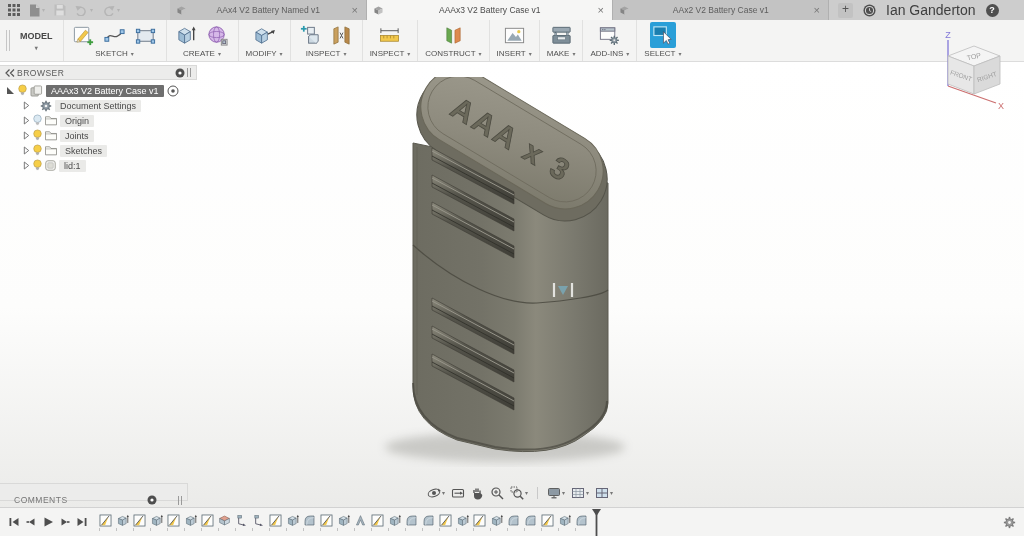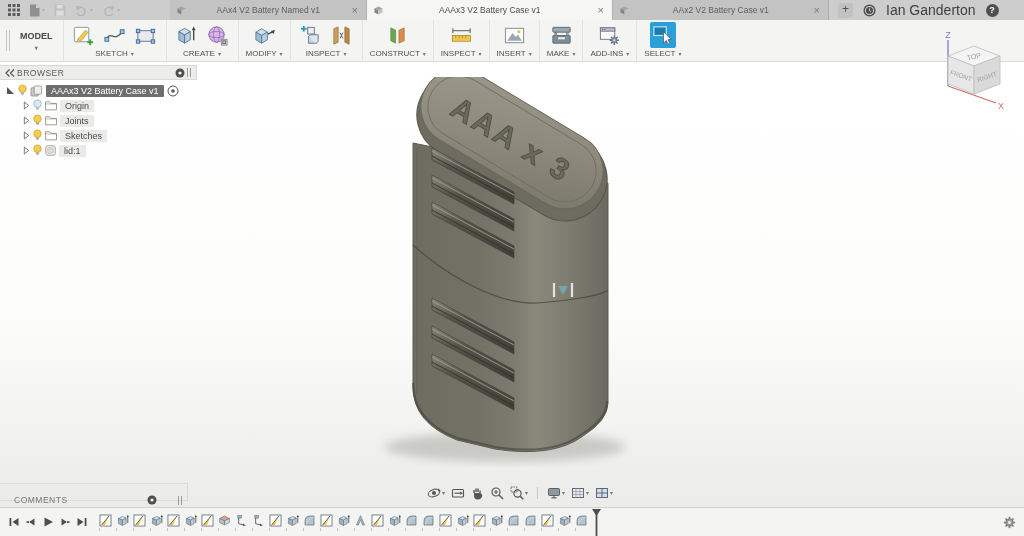--- a/index.html
+++ b/index.html
@@ -320,52 +320,52 @@
           <div class="group-label">
             <span>INSPECT</span>
             <span class="caret">▾</span>
           </div>
         </div>
         <div class="tool-group">
           <div class="tool-row">
             <div class="tool-btn">
               <span class="icn">
                 <svg width="23" height="23" viewBox="0 0 24 24">
-                  <path d="M5,4 L10,6.5 L10,20 L5,17.5 Z" fill="#69a84f" stroke="#4a7a38" stroke-width="0.6"></path>
-                  <path d="M19,4 L13.5,6.5 L13.5,20 L19,17.5 Z" fill="#dd8a4e" stroke="#a8602a" stroke-width="0.6"></path>
-                </svg>
-              </span>
-            </div>
-          </div>
-          <div class="group-label">
-            <span>CONSTRUCT</span>
-            <span class="caret">▾</span>
-          </div>
-        </div>
-        <div class="tool-group">
-          <div class="tool-row">
-            <div class="tool-btn">
-              <span class="icn">
-                <svg width="23" height="23" viewBox="0 0 24 24">
                   <line x1="3" y1="7" x2="21" y2="7" stroke="#555" stroke-width="1"></line>
                   <line x1="3" y1="4.5" x2="3" y2="9.5" stroke="#555" stroke-width="1"></line>
                   <line x1="21" y1="4.5" x2="21" y2="9.5" stroke="#555" stroke-width="1"></line>
                   <rect x="2.5" y="12" width="19" height="6" fill="#f2c84b" stroke="#a8862e" stroke-width="0.8"></rect>
                   <g stroke="#a8862e" stroke-width="0.8">
                     <line x1="6" y1="12" x2="6" y2="15"></line>
                     <line x1="9.5" y1="12" x2="9.5" y2="15"></line>
                     <line x1="13" y1="12" x2="13" y2="15"></line>
                     <line x1="16.5" y1="12" x2="16.5" y2="15"></line>
                   </g>
                 </svg>
               </span>
             </div>
           </div>
           <div class="group-label">
             <span>INSPECT</span>
+            <span class="caret">▾</span>
+          </div>
+        </div>
+        <div class="tool-group">
+          <div class="tool-row">
+            <div class="tool-btn">
+              <span class="icn">
+                <svg width="23" height="23" viewBox="0 0 24 24">
+                  <path d="M5,4 L10,6.5 L10,20 L5,17.5 Z" fill="#69a84f" stroke="#4a7a38" stroke-width="0.6"></path>
+                  <path d="M19,4 L13.5,6.5 L13.5,20 L19,17.5 Z" fill="#dd8a4e" stroke="#a8602a" stroke-width="0.6"></path>
+                </svg>
+              </span>
+            </div>
+          </div>
+          <div class="group-label">
+            <span>CONSTRUCT</span>
             <span class="caret">▾</span>
           </div>
         </div>
         <div class="tool-group">
           <div class="tool-row">
             <div class="tool-btn">
               <span class="icn">
                 <svg width="23" height="23" viewBox="0 0 24 24">
                   <rect x="2.5" y="4.5" width="19" height="15" fill="#fdfdfd" stroke="#888"></rect>
                   <path d="M4.5,17.5 L10,9.5 L13.5,13.5 L15.5,11 L19.5,17.5 Z" fill="#98a8b2"></path>
@@ -482,20 +482,41 @@
               </svg>
             </span>
           <span class="pill">AAAx3 V2 Battery Case v1</span>
           <span class="icn" id="root-target">
               <svg width="12" height="12" viewBox="0 0 12 12">
                 <circle cx="6" cy="6" r="5" fill="#fff" stroke="#555" stroke-width="1"></circle>
                 <circle cx="6" cy="6" r="1.8" fill="#555"></circle>
               </svg>
             </span>
         </div>
+      <div class="brow child">
+            <span class="icn">
+              <svg width="7" height="9" viewBox="0 0 8 10">
+                <polygon points="1.5,1 6.5,5 1.5,9" fill="#fcfcfc" stroke="#6a6a6a" stroke-width="1"></polygon>
+              </svg>
+            </span>
+            <span class="sp4"></span>
+            <span class="icn">
+              <svg width="12" height="12" viewBox="0 0 12 12">
+                <g stroke="#667078" stroke-width="1.5">
+                  <line x1="6" y1="0.8" x2="6" y2="11.2"></line>
+                  <line x1="0.8" y1="6" x2="11.2" y2="6"></line>
+                  <line x1="2.3" y1="2.3" x2="9.7" y2="9.7"></line>
+                  <line x1="2.3" y1="9.7" x2="9.7" y2="2.3"></line>
+                </g>
+                <circle cx="6" cy="6" r="3.5" fill="#8d99a3" stroke="#667078" stroke-width="0.8"></circle>
+                <circle cx="6" cy="6" r="1.3" fill="#f2f2f2"></circle>
+              </svg>
+            </span>
+            <span class="pill">Document Settings</span>
+          </div>
           <div class="brow child">
             <span class="icn">
               <svg width="7" height="9" viewBox="0 0 8 10">
                 <polygon points="1.5,1 6.5,5 1.5,9" fill="#fcfcfc" stroke="#6a6a6a" stroke-width="1"></polygon>
               </svg>
             </span>
             <span class="icn">
               <svg width="9" height="13" viewBox="0 0 10 14">
                 <circle cx="5" cy="5" r="4.2" fill="#dbe9f2" stroke="#8aa4b8" stroke-width="0.7"></circle>
                 <rect x="3.2" y="9.2" width="3.6" height="1.5" fill="#b0b0b0"></rect>

